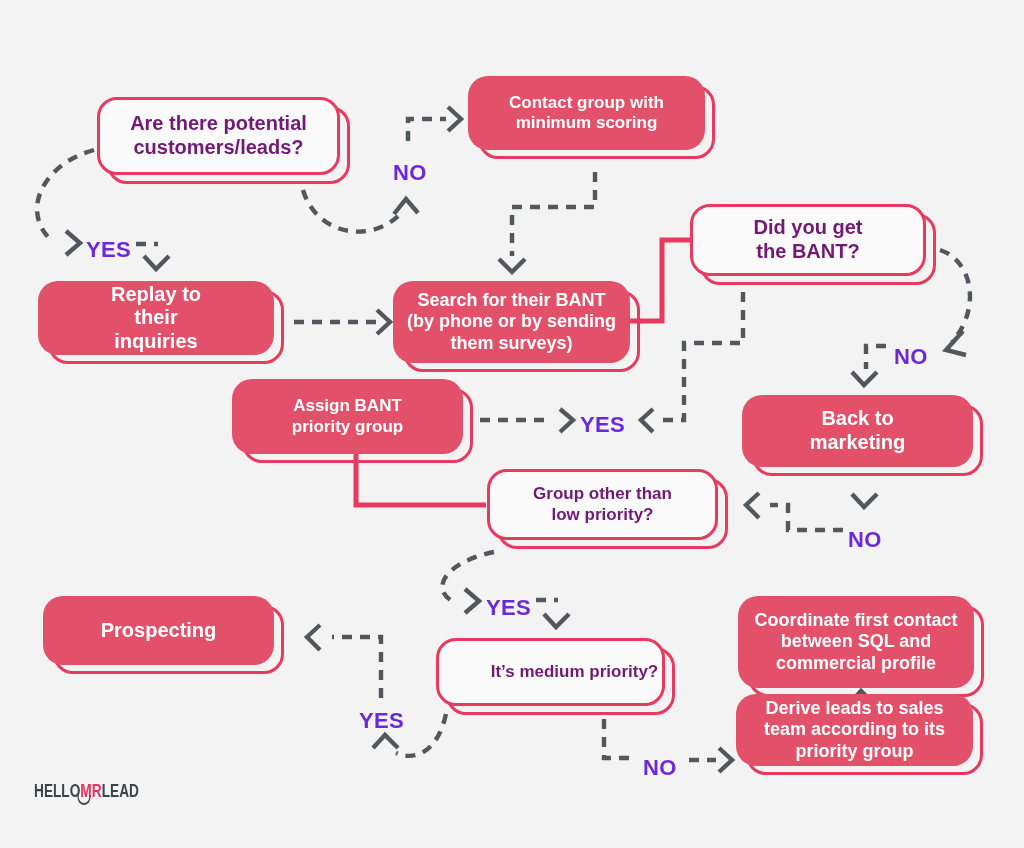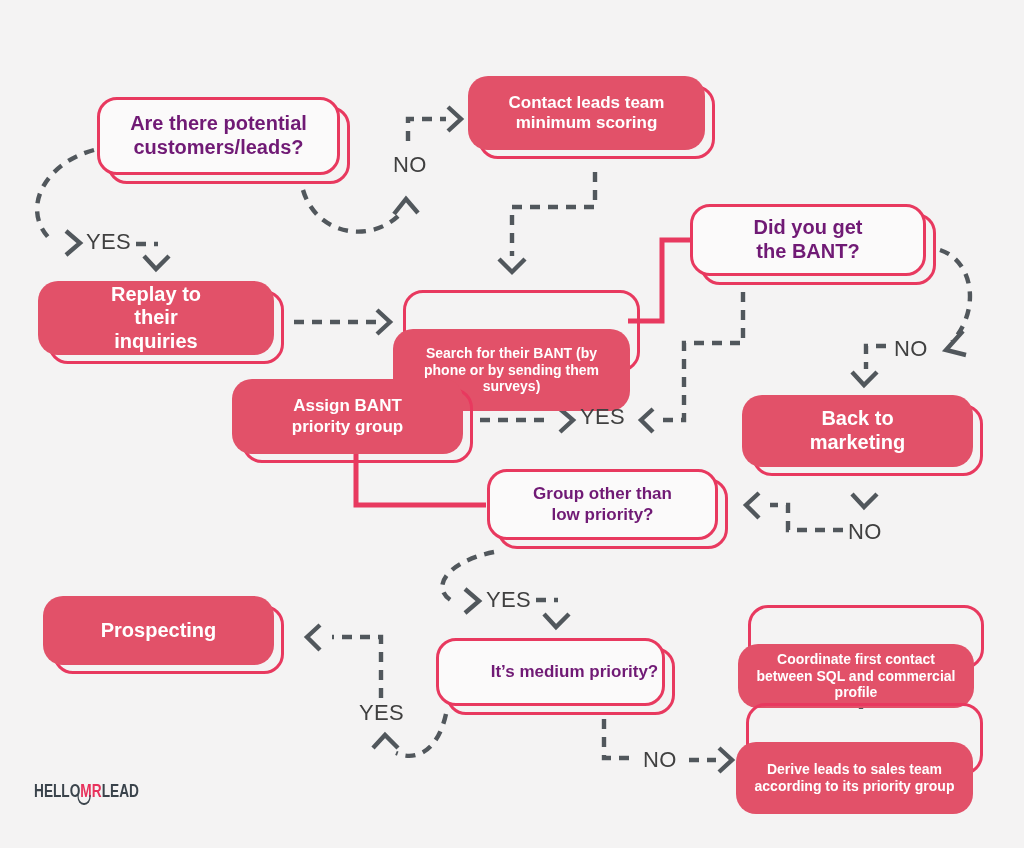--- a/index.html
+++ b/index.html
@@ -22,24 +22,24 @@
   .node .face{
     position:absolute;left:0;top:0;width:100%;height:100%;
     border-radius:20px;box-sizing:border-box;
     display:flex;align-items:center;justify-content:center;
     text-align:center;font-weight:700;line-height:1.18;
   }
   .node.pink .face{background:#e25169;color:#ffffff;}
   .node.white .face{background:#fbfafa;border:3px solid #e8395f;color:#701a75;}
   .fs20{font-size:20px;}
   .fs17{font-size:17px;padding-left:48px;}
-  .fs15{font-size:14px;margin-top:48px;}
+  .fs15{font-size:18px;}
   .flowlabel{
-    position:absolute;color:#404040;font-weight:400;font-size:22px;
-    letter-spacing:0.3px;white-space:nowrap;
+    position:absolute;color:#6d28d9;font-weight:700;font-size:22px;
+    letter-spacing:0.3px;white-space:nowrap;margin-top:8px;
   }
   .logo{
     position:absolute;left:34px;top:780px;
     font-size:19px;font-weight:700;color:#3a434b;letter-spacing:0;
     transform:scaleX(0.72);transform-origin:left center;white-space:nowrap;
   }
   .logo .lg-pink{color:#e8315b;}
   .logo .lg-smile{
     position:absolute;left:60px;top:15px;width:15px;height:8px;
     border:2.5px solid #3a434b;border-top:none;border-radius:0 0 9px 9px;
@@ -129,21 +129,21 @@
     </g>
   </svg>
 
   <div class="node white" style="left:97px;top:97px;width:243px;height:78px">
     <div class="shadow"></div>
     <div class="face fs20" style="padding:0 14px">Are there potential customers/leads?</div>
   </div>
 
   <div class="node pink" style="left:468px;top:76px;width:237px;height:74px">
     <div class="shadow"></div>
-    <div class="face fs17" style="padding:0 28px">Contact leads team minimum scoring</div>
+    <div class="face fs17" style="padding:0 28px">Contact group with minimum scoring</div>
   </div>
 
   <div class="node white" style="left:690px;top:204px;width:236px;height:72px">
     <div class="shadow"></div>
     <div class="face fs20" style="padding:0 44px">Did you get the BANT?</div>
   </div>
 
   <div class="node pink" style="left:38px;top:281px;width:236px;height:74px">
     <div class="shadow"></div>
     <div class="face fs20" style="padding:0 59px">Replay to their inquiries</div>
@@ -172,21 +172,21 @@
   <div class="node pink" style="left:43px;top:596px;width:231px;height:69px">
     <div class="shadow"></div>
     <div class="face fs20">Prospecting</div>
   </div>
 
   <div class="node white" style="left:436px;top:638px;width:229px;height:68px">
     <div class="shadow"></div>
     <div class="face fs17">It’s medium priority?</div>
   </div>
 
-  <div class="node pink" style="left:738px;top:596px;width:236px;height:64px">
+  <div class="node pink" style="left:738px;top:596px;width:236px;height:92px">
     <div class="shadow"></div>
     <div class="face fs15" style="padding:0 10px">Coordinate first contact between SQL and commercial profile</div>
   </div>
 
   <div class="node pink" style="left:736px;top:694px;width:237px;height:72px">
     <div class="shadow"></div>
     <div class="face fs15" style="padding:0 12px">Derive leads to sales team according to its priority group</div>
   </div>
 
   <span class="flowlabel" style="left:86px;top:229px">YES</span>

